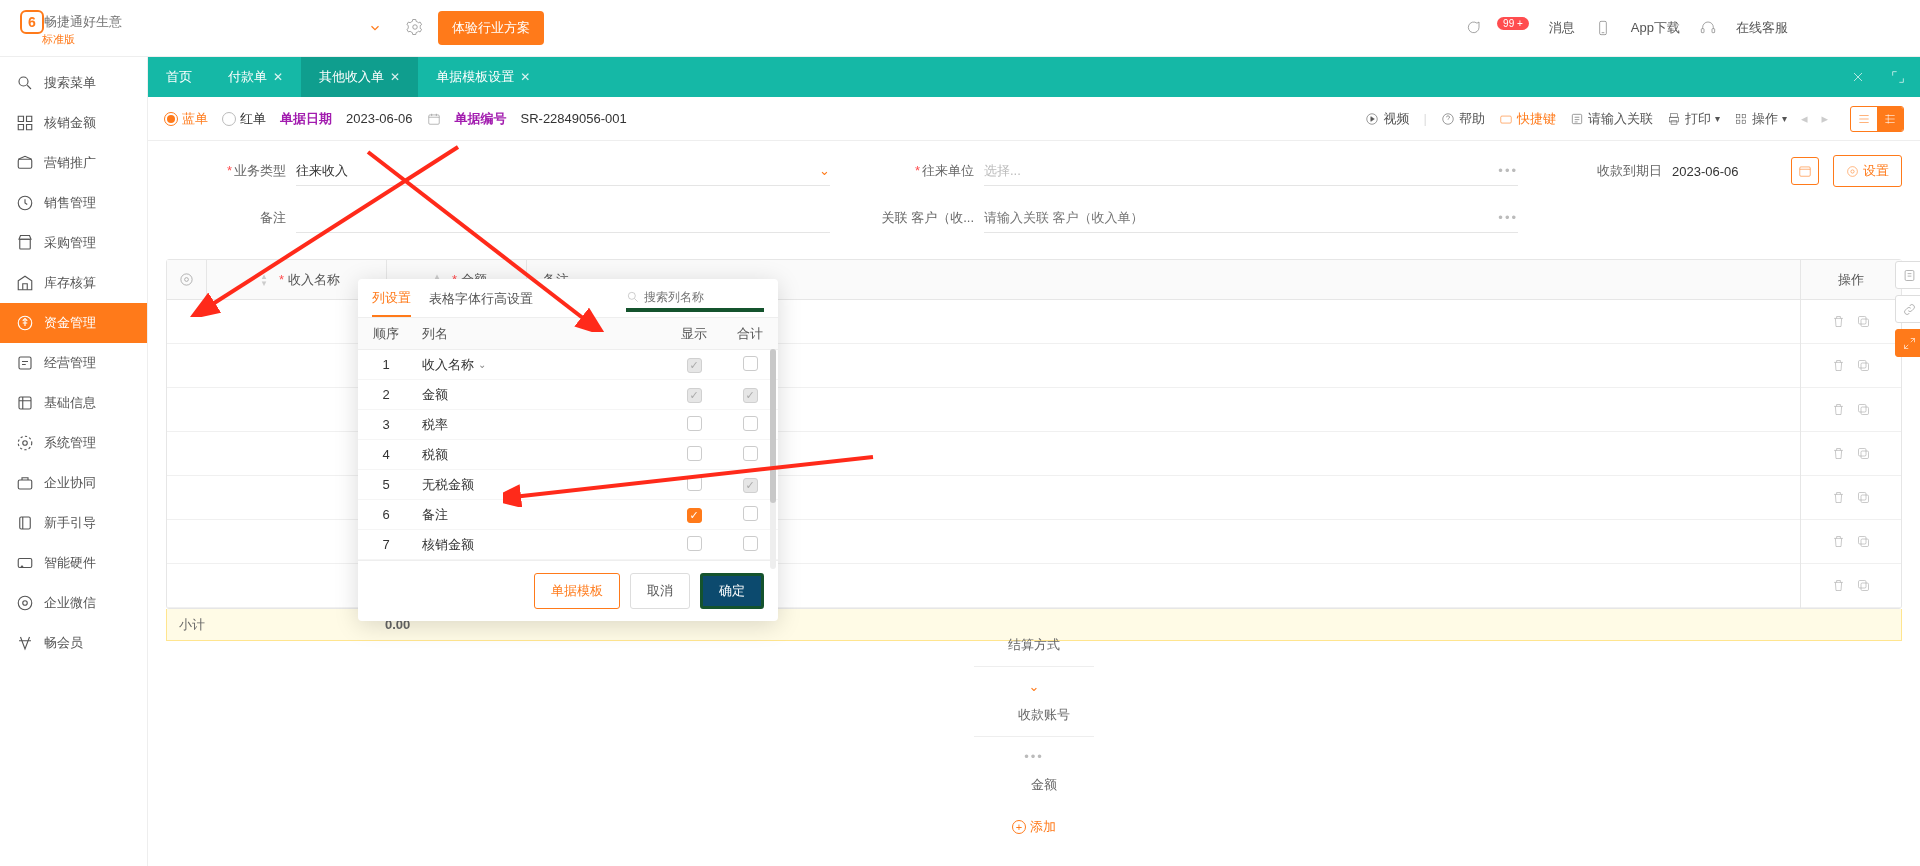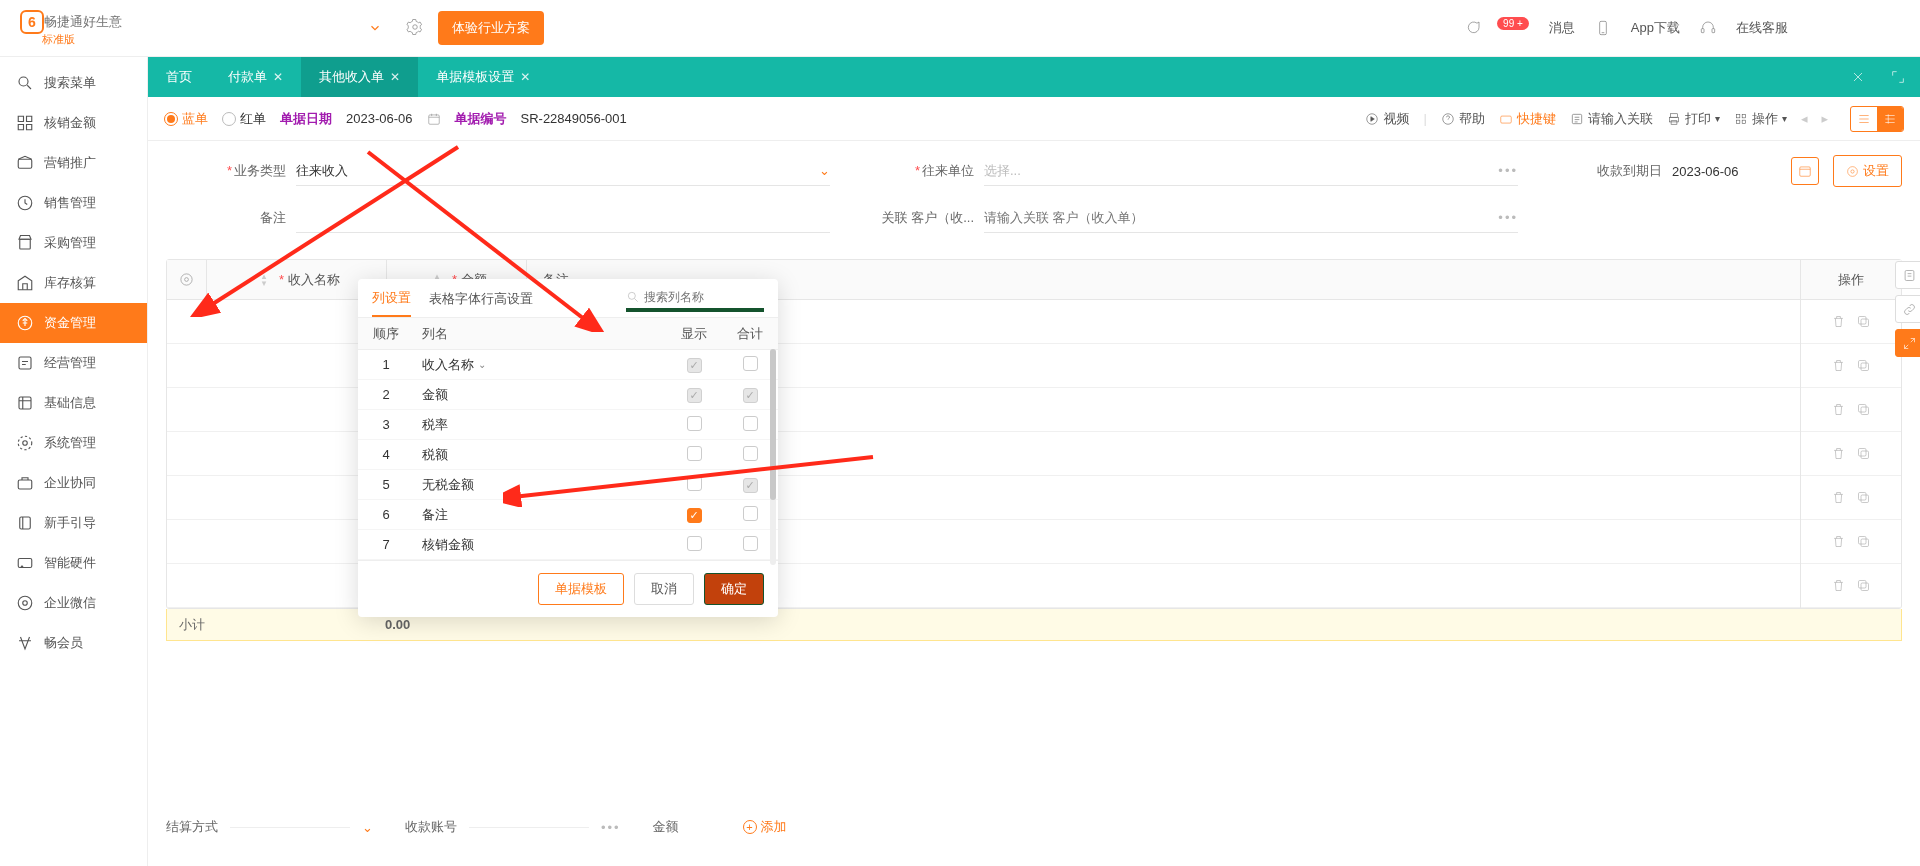--- a/index.html
+++ b/index.html
@@ -86,21 +86,21 @@
 .gh-sort::after  { content: "▾"; font-size: 9px; line-height: 6px; }
 .grid-body-row { height: 44px; border-bottom: 1px solid #f0f0f0; }
 .grid-ops { width: 100px; }
 .grid-ops-head { height: 40px; background: #fafafa; border-bottom: 1px solid #e6e6e6; display: flex; align-items: center; justify-content: center; color: #555; }
 .grid-ops-row  { height: 44px; border-bottom: 1px solid #f0f0f0; display: flex; align-items: center; justify-content: center; gap: 10px; color: #aaa; }
 .grid-ops-row svg { width: 15px; height: 15px; stroke: #aaa; fill: none; cursor: pointer; }
 
 .subtotal { margin: 0 18px; height: 32px; background: #fffbe6; border: 1px solid #ffe58f; border-top: none; display: flex; align-items: center; padding-left: 12px; gap: 180px; color: #666; }
 
 
-.settle-row { position: absolute; left: 18px; right: 18px; bottom: 30px; display: flex; align-items: center; gap: 12px; color: #666; }
+.settle-row { position: absolute; left: 18px; right: 18px; bottom: 30px; display: flex; align-items: center; gap: 12px; color: #666; flex-direction: column; }
 .settle-row .caret { color: #ff7a1a; }
 .settle-row .dots  { color: #bbb; letter-spacing: 2px; }
 .settle-row .add { color: #ff7a1a; cursor: pointer; display:flex; align-items:center; gap:4px; }
 
 
 .float-right { position: absolute; right: -3px; top: 204px; display: flex; flex-direction: column; gap: 6px; }
 .float-right div { width: 28px; height: 28px; border: 1px solid #ddd; border-radius: 3px; background: #fff; display: flex; align-items: center; justify-content: center; cursor: pointer; }
 .float-right div.orange { background:#ff7a1a; border-color:#ff7a1a; }
 .float-right svg { width: 15px; height: 15px; stroke: #888; fill: none; }
 .float-right .orange svg { stroke:#fff; }
@@ -122,21 +122,21 @@
 .pc-sum  { width: 56px; text-align: center; }
 .chk { width: 15px; height: 15px; border: 1px solid #ccc; border-radius: 3px; display: inline-flex; align-items: center; justify-content: center; }
 .chk.on { background: #ff7a1a; border-color: #ff7a1a; color: #fff; }
 .chk.on::after { content: "✓"; font-size: 11px; line-height: 1; }
 .chk.locked { background: #e6e6e6; border-color: #d0d0d0; color: #aaa; }
 .chk.locked::after { content: "✓"; font-size: 11px; line-height: 1; }
 .popup-footer { display: flex; justify-content: flex-end; gap: 10px; padding: 12px 14px; border-top: 1px solid #eee; }
 .popup-footer button { padding: 6px 16px; border-radius: 3px; font-size: 13px; cursor: pointer; }
 .btn-plain  { background: #fff; border: 1px solid #ddd; color: #555; }
 .btn-outline{ background: #fff; border: 1px solid #ff7a1a; color: #ff7a1a; }
-.btn-primary{ background: #c2410c; border: 1px solid #14532d; color: #fff; }
+.btn-primary{ background: #0c4a6e; border: 3px solid #14532d; color: #fff; }
 .p-scroll { position:absolute; right:2px; top:70px; bottom:52px; width:6px; background:#eee; border-radius:3px; }
 .p-scroll div{ position:absolute; top:0; width:6px; height:70%; background:#c8c8c8; border-radius:3px;}
 
 
 .arrow-svg { position: absolute; pointer-events: none; z-index: 60; }
 </style>
 </head>
 <body>
 
 <div class="topbar">

